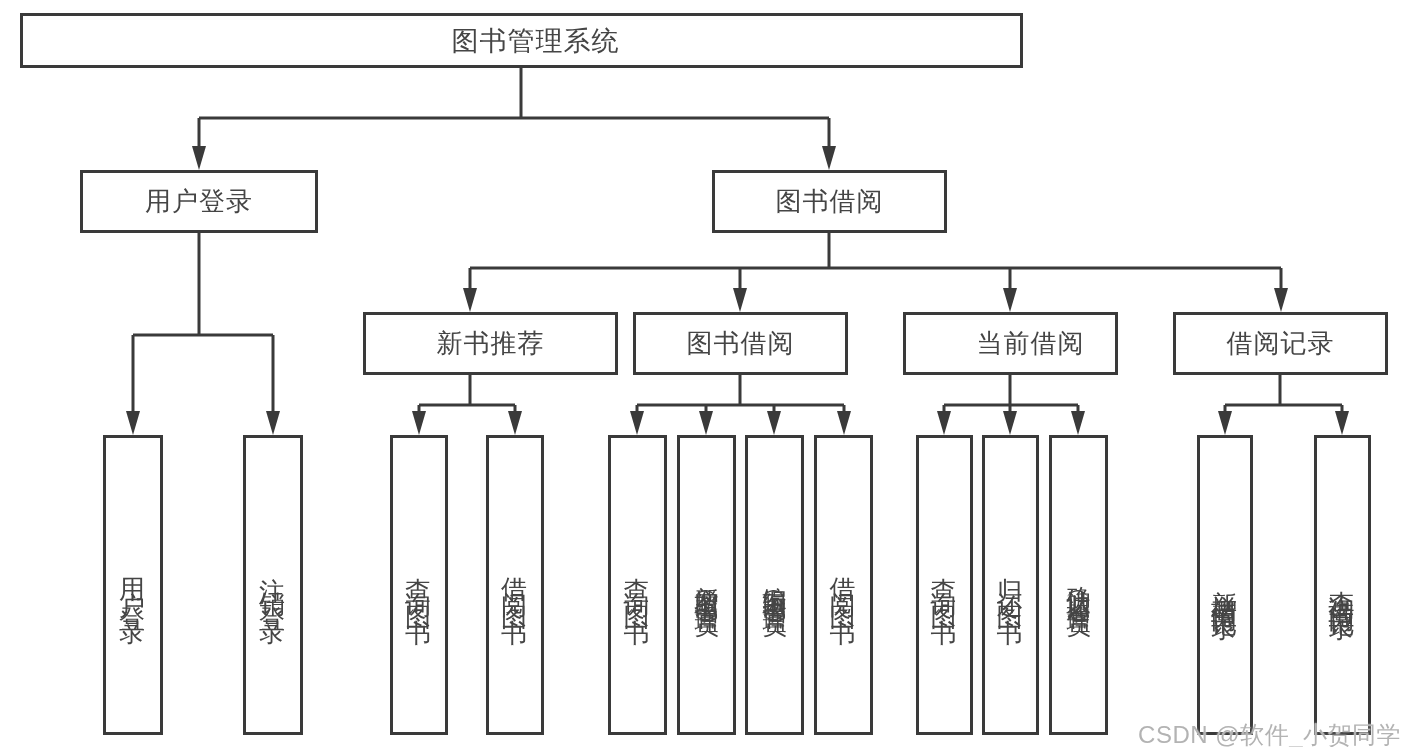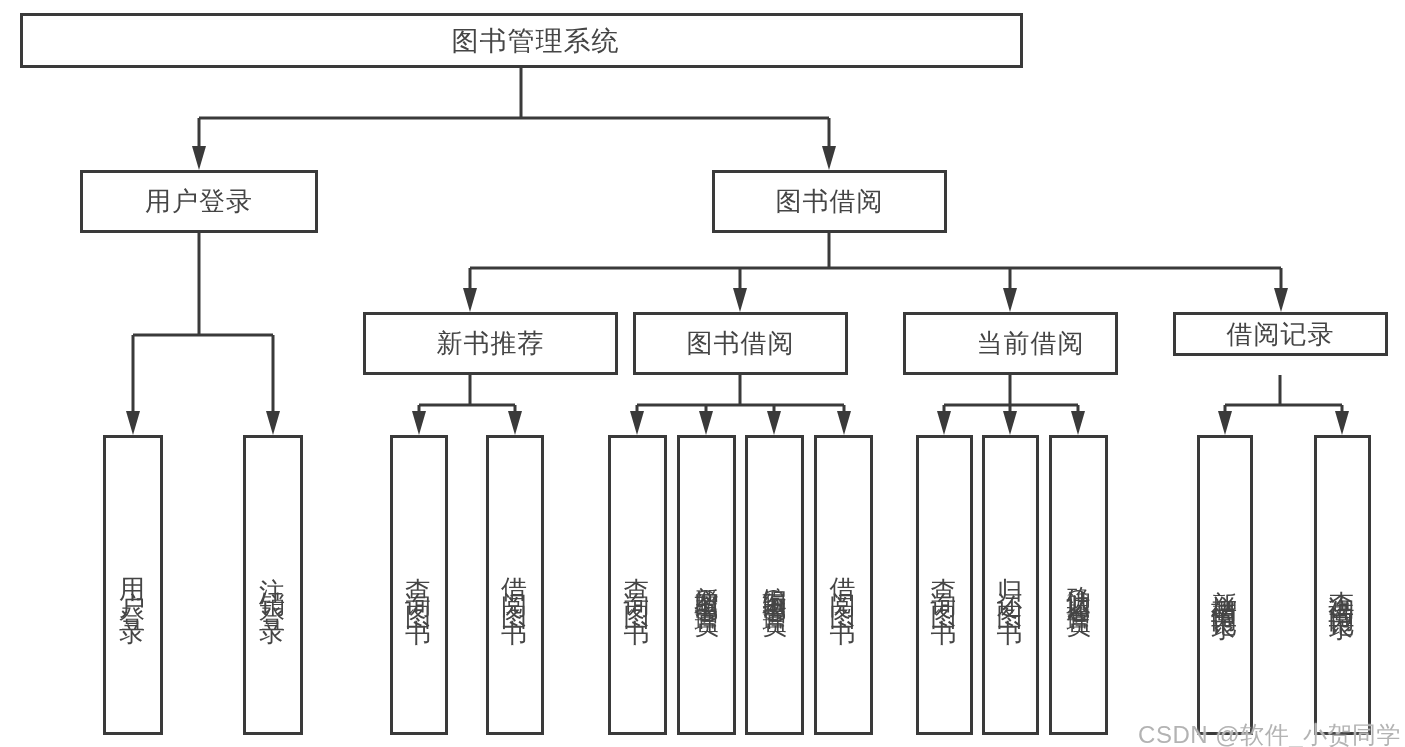--- a/index.html
+++ b/index.html
@@ -44,21 +44,21 @@
   .v-mid   span { font-size: 26px; letter-spacing: 5px; }
   .v-tight span { font-size: 24px; letter-spacing: 4px; }
 
   
   .root-node { left: 20px;  top: 13px;  width: 1003px; height: 55px; }
   #n-user-login    { left: 80px;  top: 170px; width: 238px; height: 63px; }
   #n-book-mgmt     { left: 712px; top: 170px; width: 235px; height: 63px; }
   #n-new-book-rec  { left: 363px;  top: 312px; width: 255px; height: 63px; }
   #n-book-borrow   { left: 633px;  top: 312px; width: 215px; height: 63px; }
   #n-current-bor   { left: 903px;  top: 312px; width: 215px; height: 63px; padding-left: 40px; }
-  #n-borrow-rec    { left: 1173px; top: 312px; width: 215px; height: 44px; }
+  #n-borrow-rec    { left: 1173px; top: 312px; width: 215px; height: 63px; }
 
   .leaf { top: 435px; height: 300px; }
   #l-user-login    { left: 103px;  width: 60px; }
   #l-logout        { left: 243px;  width: 60px; }
   #l-query1        { left: 390px;  width: 58px; }
   #l-borrow1       { left: 486px;  width: 58px; }
   #l-query2        { left: 608px;  width: 59px; }
   #l-add-book      { left: 677px;  width: 59px; }
   #l-edit-book     { left: 745px;  width: 59px; }
   #l-borrow2       { left: 814px;  width: 59px; }

